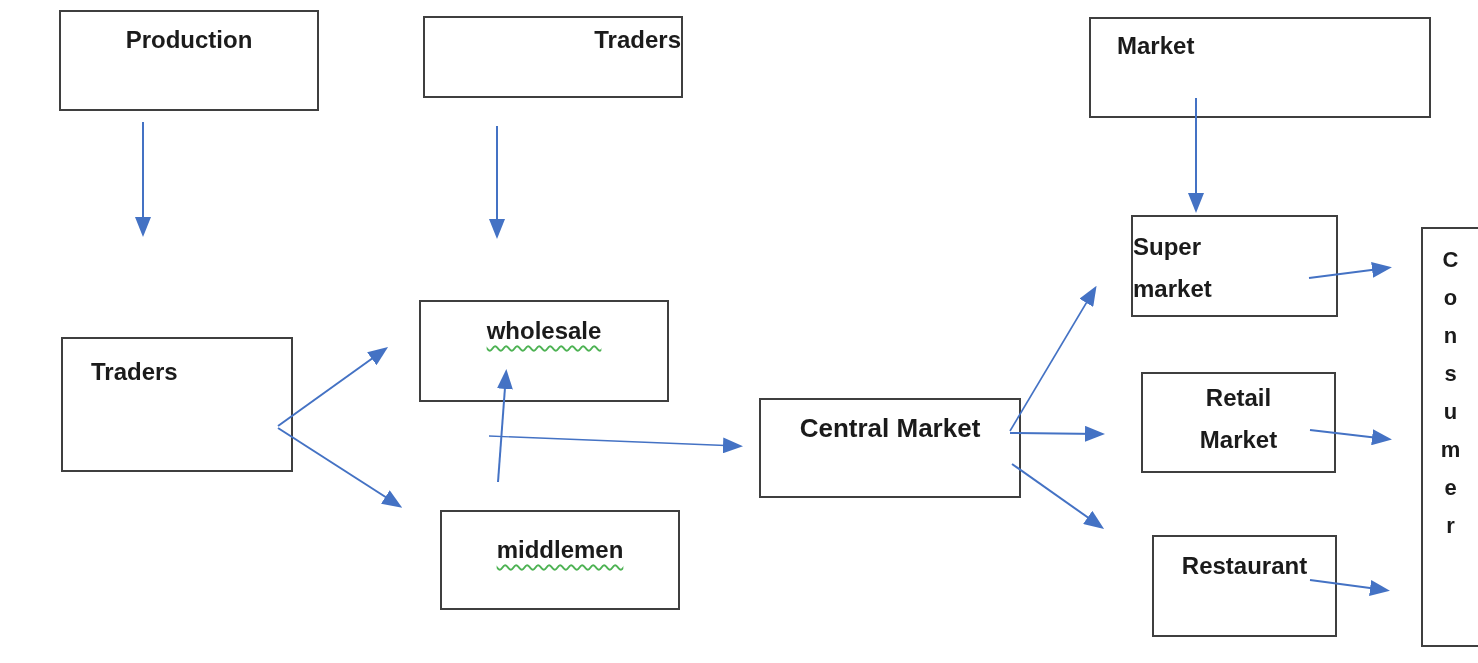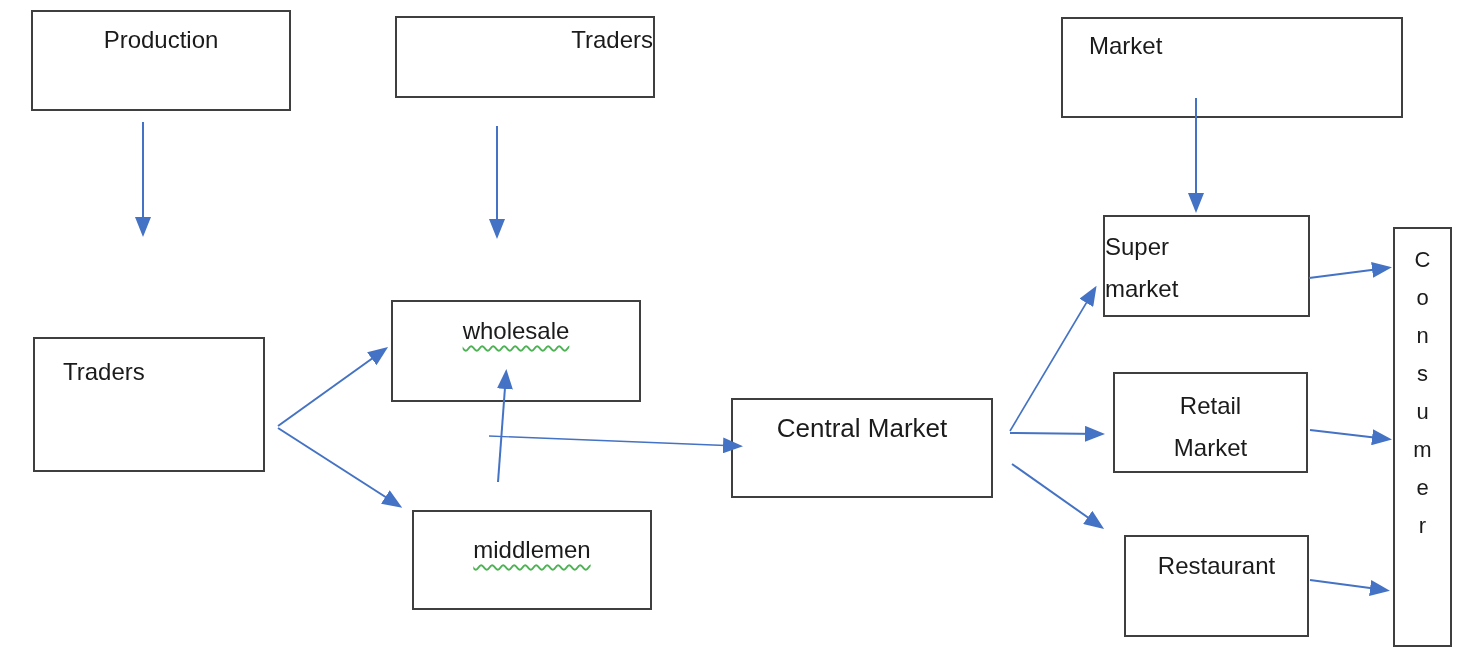--- a/index.html
+++ b/index.html
@@ -8,41 +8,42 @@
     width:1478px;height:663px;
     background:#ffffff;
     font-family:"Liberation Sans", sans-serif;
     overflow:hidden;
   }
   .node{
     position:absolute;
     background:#ffffff;
     border:2px solid #3f3f3f;
     box-sizing:border-box;
-    font-weight:normal;
+    font-weight:bold;
     color:#1b1b1b;
     z-index:1;
     font-size:24px;
+    margin-left:28px;
   }
   .squiggle{
     text-decoration:underline;
     text-decoration-style:wavy;
     text-decoration-color:#4db253;
     text-decoration-thickness:1.5px;
     text-underline-offset:6px;
   }
   .production {left:31px;  top:10px;  width:260px; height:101px; text-align:center; padding-top:14px;}
   .traders    {left:395px; top:16px;  width:260px; height:82px; text-align:right; padding-top:8px;}
   .market     {left:1061px;top:17px;  width:342px; height:101px; padding:13px 0 0 26px;}
   .farmers    {left:33px;  top:337px; width:232px; height:135px; padding:19px 0 0 28px;}
   .wholesale  {left:391px; top:300px; width:250px; height:102px; text-align:center; padding-top:15px;}
   .middlemen  {left:412px; top:510px; width:240px; height:100px; text-align:center; padding-top:24px;}
   .central    {left:731px; top:398px; width:262px; height:100px; text-align:center; padding-top:13px; font-size:26px;}
   .supermarket{left:1103px;top:215px; width:207px; height:102px; text-align:left; padding-top:9px;  line-height:42px;}
-  .retail     {left:1113px;top:372px; width:195px; height:101px; text-align:center; padding-top:11px; line-height:42px;}
+  .retail     {left:1113px;top:372px; width:195px; height:101px; text-align:center; padding-top:3px; line-height:42px;}
   .restaurant {left:1124px;top:535px; width:185px; height:102px; text-align:center; padding-top:15px;}
   .consumer   {left:1393px;top:227px; width:59px;  height:420px; text-align:center; padding-top:12px; font-size:22px; line-height:38px;}
   .consumer span{display:block;}
   .arrows{
     position:absolute;left:0;top:0;width:1478px;height:663px;
     z-index:5;pointer-events:none;
   }
 </style>
 </head>
 <body>

